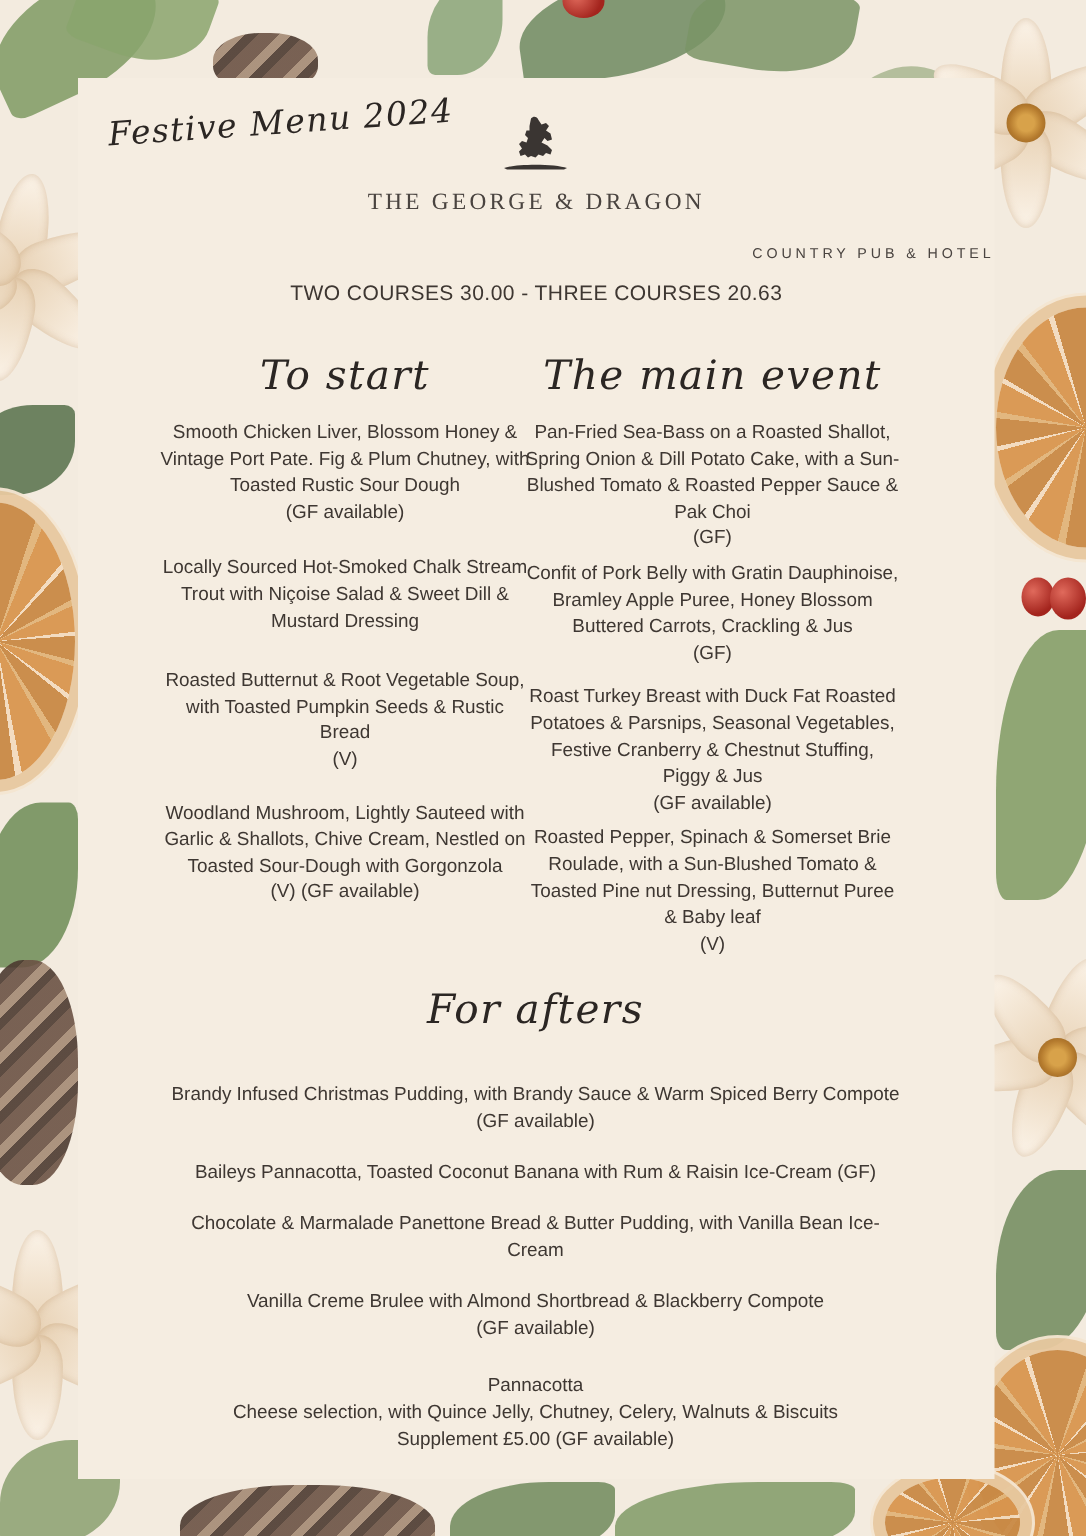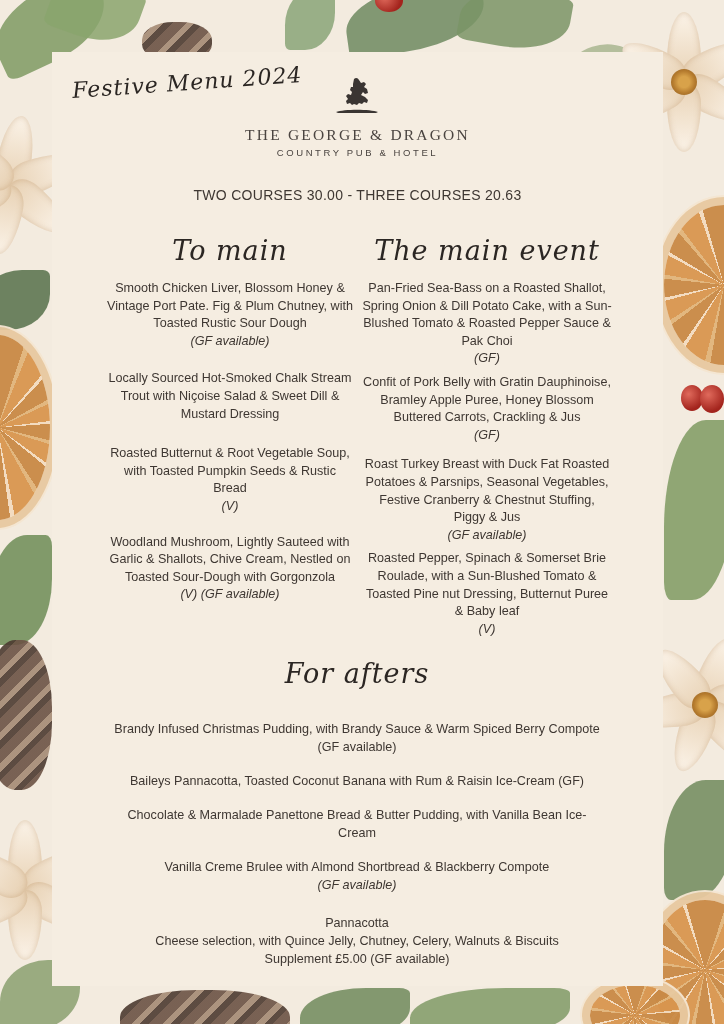--- a/index.html
+++ b/index.html
@@ -30,31 +30,31 @@
     background:#f5ede1; color:#3e3732;
   }
   .script {
     font-family:"DejaVu Serif", serif; font-style:italic; font-weight:normal;
     color:#2b2623; letter-spacing:1px;
   }
   .festive-title { position:absolute; left:20px; top:18px; font-size:22px; transform:rotate(-4deg); }
   .logo { position:absolute; left:282px; top:24px; width:46px; height:40px; }
   .brand-name { position:absolute; left:0; right:0; top:74px; text-align:center;
                 font-family:"Liberation Serif", serif; font-size:15.5px; letter-spacing:2.2px; color:#4a4440; }
-  .brand-sub { position:absolute; left:0; right:0; top:95px; text-align:center;
+  .brand-sub { position:absolute; left:0; right:0; top:112px; text-align:right;
                font-family:"Liberation Sans", sans-serif; font-size:9.5px; letter-spacing:2.6px; color:#4a4440; }
   .price-line { position:absolute; left:0; right:0; top:135px; text-align:center;
                 font-size:14px; letter-spacing:.3px; color:#3e3732; }
 
   .col { position:absolute; text-align:center; font-size:12.6px; line-height:17.6px; color:#3e3732; }
   .col-left { left:55px; width:246px; top:170px; }
-  .col-right { left:310px; width:250px; top:170px; }
+  .col-right { left:298px; width:250px; top:170px; }
   .section-heading { font-size:27px; height:58px; line-height:58px; margin-bottom:0; }
   .dish { margin-bottom:18px; }
-  .dish .tag { display:block;font-style:italic; }
+  .dish .tag { display:block; }
 
   .afters { position:absolute; left:60px; width:490px; top:592px; text-align:center; font-size:12.6px; line-height:18px; }
   .afters .section-heading { height:60px; line-height:60px; }
   .afters .dish { margin-bottom:10px;margin-top:16px; }
   .afters .dish.spaced { margin-top:20px; }
 </style>
 </head>
 <body>
 
 <div class="border-layer">
@@ -139,21 +139,21 @@
   <svg class="logo" viewBox="0 0 46 40">
     <path fill="#3a3532" d="M20 3c2-2 4-1 5 1l2 3 3-1 2 2-2 3 3 2 1 4-3 1-2-2-2 3 4 2 3 3-1 3-3-1-2 2-3-1-2 2-3-1-2 1-2-2-3 1-1-3 2-2-2-3 2-2 3 1 1-3-2-2 1-3 2 0 0-3z"></path>
     <path fill="#3a3532" d="M2 36c8-3 34-3 42 0l-2 1H4z"></path>
   </svg>
 
   <div class="brand-name">THE GEORGE &amp; DRAGON</div>
   <div class="brand-sub">COUNTRY PUB &amp; HOTEL</div>
   <div class="price-line">TWO COURSES 30.00 - THREE COURSES 20.63</div>
 
   <div class="col col-left">
-    <div class="script section-heading">To main</div>
+    <div class="script section-heading">To start</div>
     <div class="dish" style="margin-bottom:20px;">
       <span>Smooth Chicken Liver, Blossom Honey &amp; Vintage Port Pate. Fig &amp; Plum Chutney, with Toasted Rustic Sour Dough</span>
       <span class="tag">(GF available)</span>
     </div>
     <div class="dish" style="margin-top:6px;margin-bottom:22px;">
       <span>Locally Sourced Hot-Smoked Chalk Stream Trout with Niçoise Salad &amp; Sweet Dill &amp; Mustard Dressing</span>
     </div>
     <div class="dish" style="margin-bottom:18px;">
       <span>Roasted Butternut &amp; Root Vegetable Soup, with Toasted Pumpkin Seeds &amp; Rustic Bread</span>
       <span class="tag">(V)</span>

